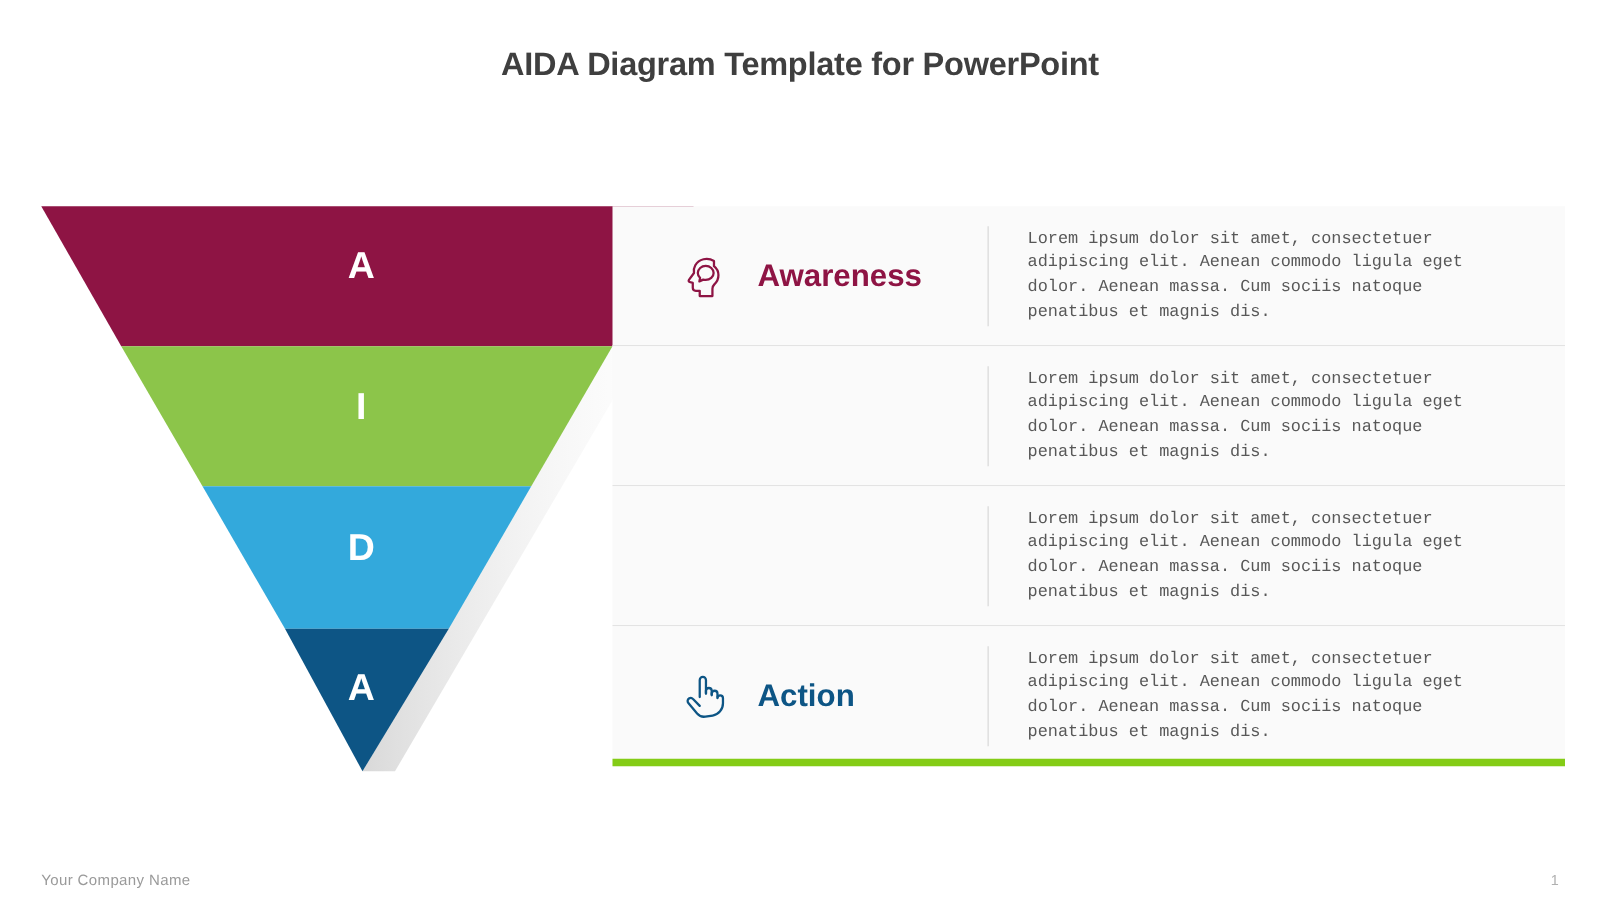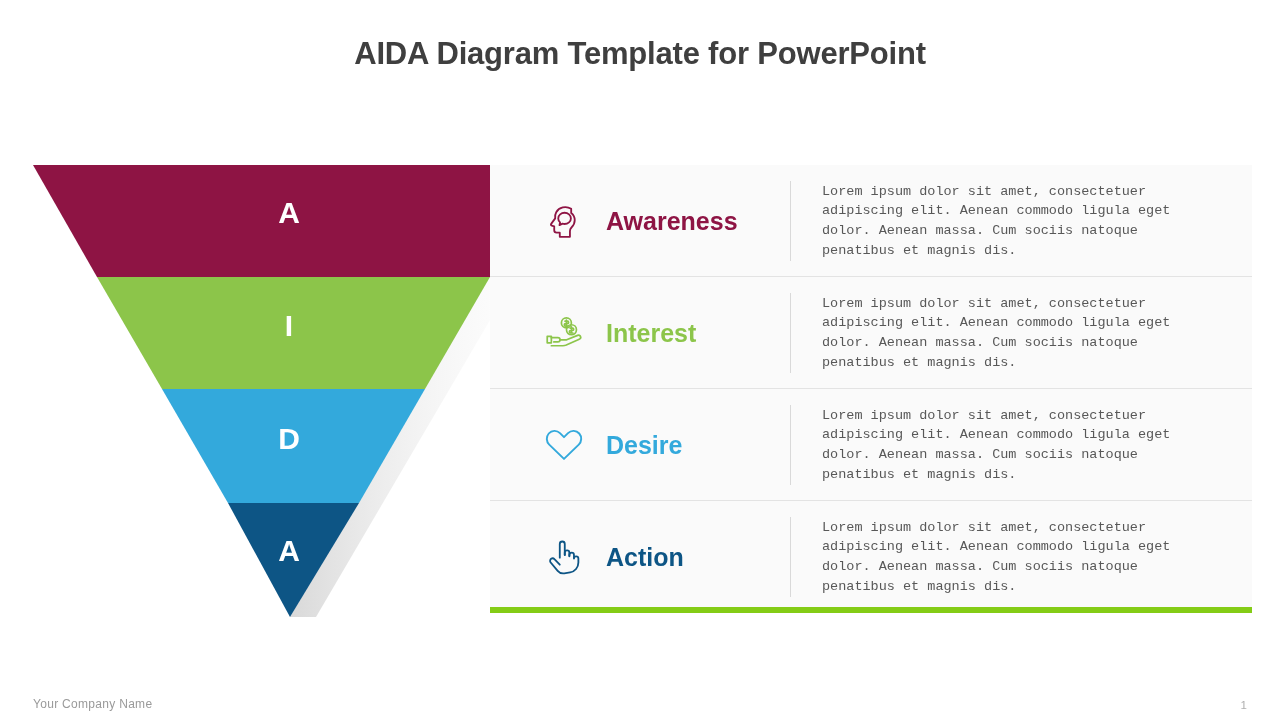--- a/index.html
+++ b/index.html
@@ -16,21 +16,21 @@
     -webkit-font-smoothing: antialiased;
   }
 
   
   #slide-title {
     position: absolute;
     left: 0;
     top: 36px;
     width: 1280px;
     text-align: center;
-    font-size: 31px;
+    font-size: 26px;
     font-weight: bold;
     color: #3f3f3f;
     letter-spacing: -0.2px;
     font-family: "Liberation Sans", sans-serif;
   }
 
   
   #diagram {
     position: absolute;
     left: 0;
@@ -191,49 +191,27 @@
         </span>
         <span class="row-title" style="color:#8e1444;">Awareness</span>
       </div>
       <div class="row-divider"></div>
       <div class="row-text">
         <p>Lorem ipsum dolor sit amet, consectetuer adipiscing elit. Aenean commodo  ligula eget dolor. Aenean massa. Cum sociis natoque penatibus et magnis dis.</p>
       </div>
     </div>
 
     <div class="row">
-      <div class="row-left">
-        <span class="row-icon">
-          <svg width="46" height="46" viewBox="0 0 48 48" fill="none" stroke="#8cc54a" stroke-width="1.8" stroke-linecap="round" stroke-linejoin="round">
-            <circle cx="26.5" cy="13.5" r="5.2"></circle>
-            <path d="M26.5 10.6v5.8M25.1 11.7h2.4a1.3 1.3 0 0 1 0 2.6h-1.9a1.3 1.3 0 0 0 0 2.6h2.4"></path>
-            <circle cx="31.8" cy="20.6" r="5.2"></circle>
-            <path d="M31.8 17.7v5.8M30.4 18.8h2.4a1.3 1.3 0 0 1 0 2.6h-1.9a1.3 1.3 0 0 0 0 2.6h2.4"></path>
-            <path d="M6.5 27.6h4.3v6.6H6.5z"></path>
-            <path d="M10.8 28.9h6.7c1.3 0 2.4 1 2.4 2.2 0 1.2-1.1 2.2-2.4 2.2h-4.1"></path>
-            <path d="M19.9 31.1h6.9l11.4-4.6c1.3-.5 2.7.1 3.1 1.3.4 1.1-.2 2.3-1.4 2.8L26.4 36.6c-1.2.5-2.4.7-3.6.7H10.8"></path>
-          </svg>
-        </span>
-        <span class="row-title" style="color:#8cc54a;">Interest</span>
-      </div>
-      <div class="row-divider"></div>
-      <div class="row-text">
-        <p>Lorem ipsum dolor sit amet, consectetuer adipiscing elit. Aenean commodo  ligula eget dolor. Aenean massa. Cum sociis natoque penatibus et magnis dis.</p>
-      </div>
-    </div>
-
-    <div class="row">
-      <div class="row-left">
-        <span class="row-icon">
-          <svg width="46" height="46" viewBox="0 0 48 48" fill="none" stroke="#33a9dc" stroke-width="2" stroke-linecap="round" stroke-linejoin="round">
-            <path d="M24 38.5 8.6 23.6a8.5 8.5 0 0 1-.5-11.6 8 8 0 0 1 11.7-.4L24 15.8l4.2-4.2a8 8 0 0 1 11.7.4 8.5 8.5 0 0 1-.5 11.6L24 38.5z"></path>
-          </svg>
-        </span>
-        <span class="row-title" style="color:#33a9dc;">Desire</span>
-      </div>
+      <div class="row-divider"></div>
+      <div class="row-text">
+        <p>Lorem ipsum dolor sit amet, consectetuer adipiscing elit. Aenean commodo  ligula eget dolor. Aenean massa. Cum sociis natoque penatibus et magnis dis.</p>
+      </div>
+    </div>
+
+    <div class="row">
       <div class="row-divider"></div>
       <div class="row-text">
         <p>Lorem ipsum dolor sit amet, consectetuer adipiscing elit. Aenean commodo  ligula eget dolor. Aenean massa. Cum sociis natoque penatibus et magnis dis.</p>
       </div>
     </div>
 
     <div class="row">
       <div class="row-left">
         <span class="row-icon">
           <svg width="46" height="46" viewBox="0 0 48 48" fill="none" stroke="#0d5585" stroke-width="1.9" stroke-linecap="round" stroke-linejoin="round">

